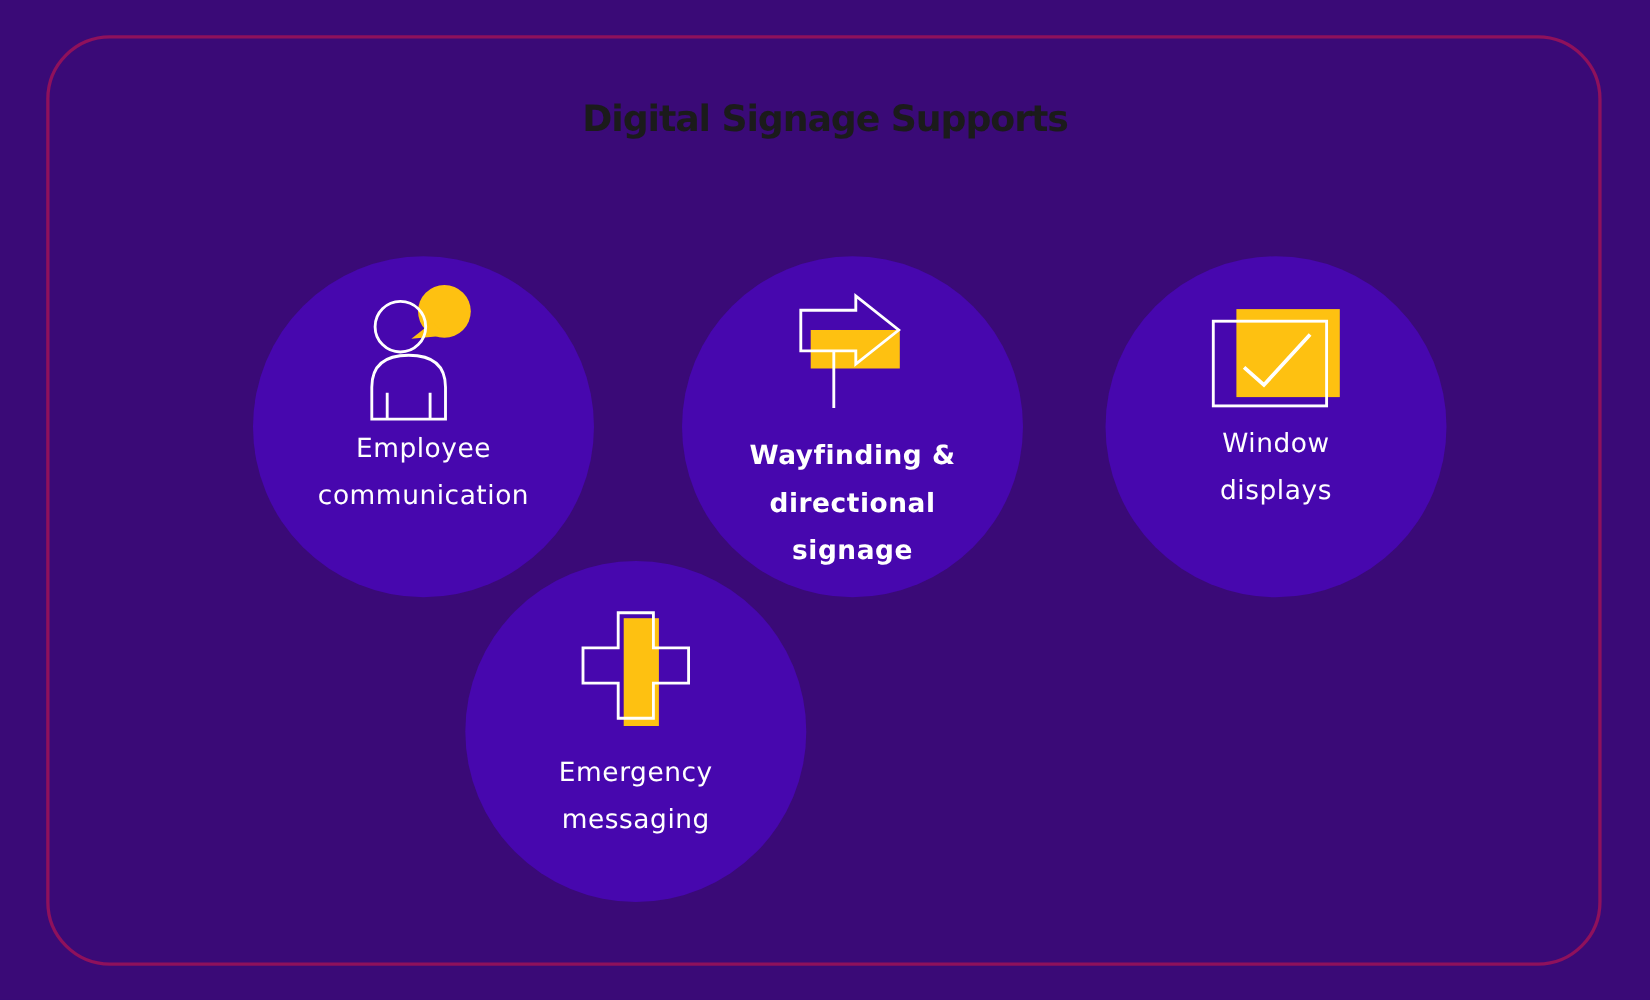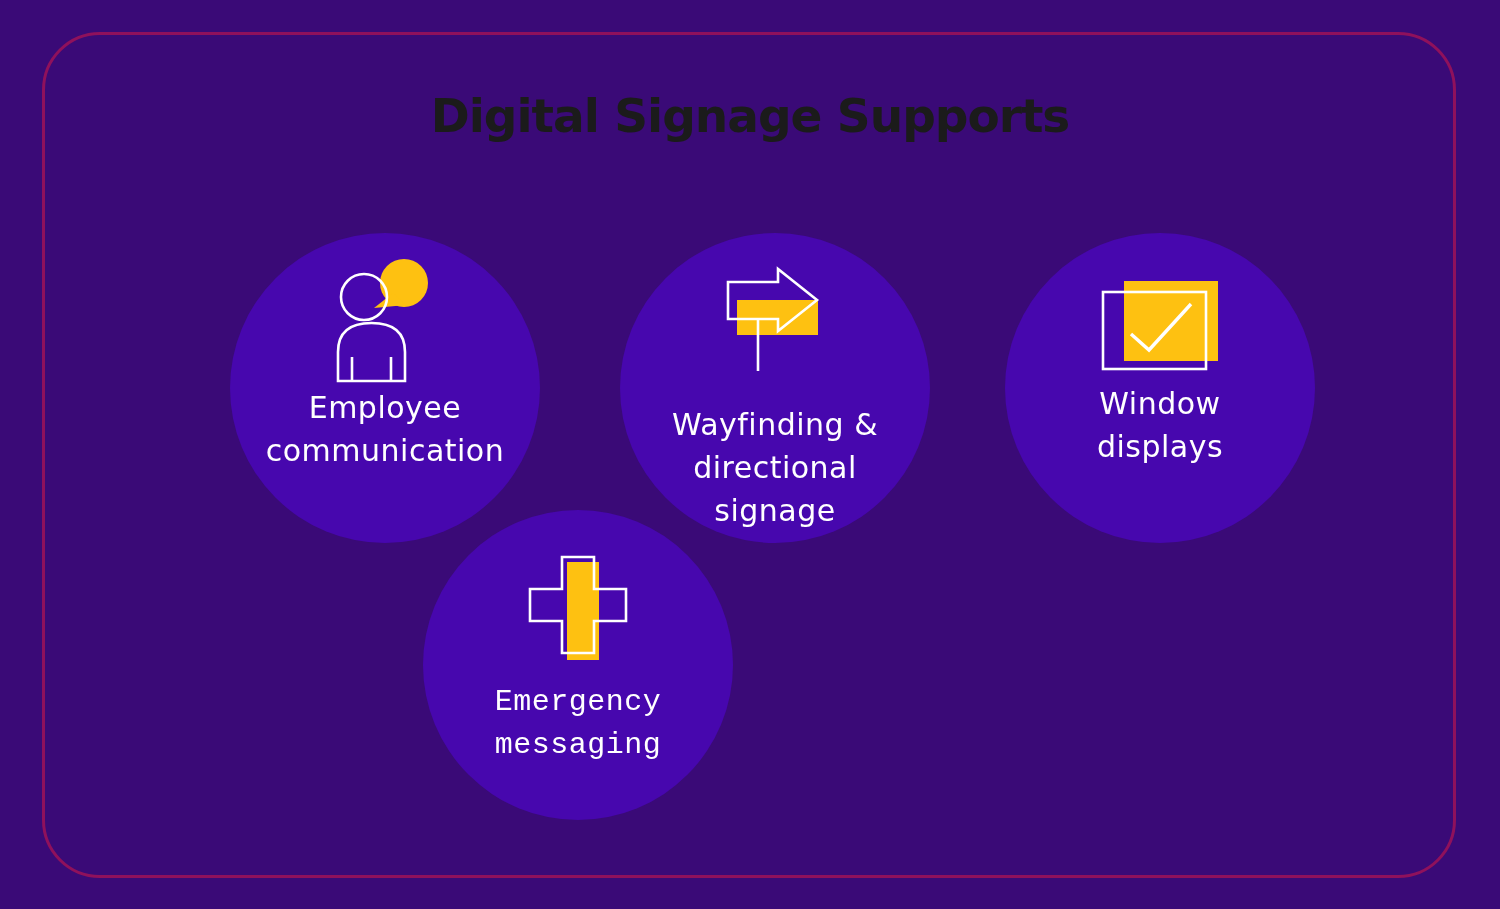--- a/index.html
+++ b/index.html
@@ -25,52 +25,52 @@
     left: 42px; top: 32px;
     width: 1414px; height: 846px;
     border: 3px solid var(--border-line);
     border-radius: 58px;
   }
   .title {
     position: absolute;
     left: 0; right: 0;
     top: 88px;
     text-align: center;
-    font-size: 47px;
+    font-size: 33px;
     font-weight: 700;
     letter-spacing: -1px;
     color: var(--title-color);
   }
   .bubble {
     position: absolute;
     width: 310px; height: 310px;
     border-radius: 50%;
     background: var(--circle);
     display: flex;
     flex-direction: column;
     align-items: center;
   }
   .bubble .label {
     color: var(--label-color);
-    font-size: 30px;
+    font-size: 24px;
     font-weight: 400;
     letter-spacing: 0.5px;
     line-height: 43px;
     text-align: center;
     white-space: pre-line;
   }
   
   .c1 { left: 230px; top: 233px; }
   .c2 { left: 620px; top: 233px; }
   .c3 { left: 1005px; top: 233px; }
-  .c4 { left: 423px; top: 510px; font-family: Liberation Mono, monospace; }
+  .c4 { left: 423px; top: 510px; }
   .c5 { left: 813px; top: 510px; }
   
   .c1 .icon { margin-top: 24px; } .c1 .label { margin-top: 3px; }
-  .c2 .icon { margin-top: 32px; } .c2 .label { margin-top: 28px; }
+  .c2 .icon { margin-top: 32px; } .c2 .label { margin-top: 18px; font-weight: bold; }
   .c3 .icon { margin-top: 43px; } .c3 .label { margin-top: 10px; }
   .c4 .icon { margin-top: 45px; } .c4 .label { margin-top: 18px; }
   .c5 .icon { margin-top: 59px; } .c5 .label { margin-top: 12px; }
   .icon { display: block; }
   .icon .y { fill: var(--accent-yellow); }
   .icon .w { fill: none; stroke: var(--label-color); stroke-width: 2.6; }
   .icon .wthick { fill: none; stroke: var(--label-color); stroke-width: 3.4; }
 </style>
 </head>
 <body>

